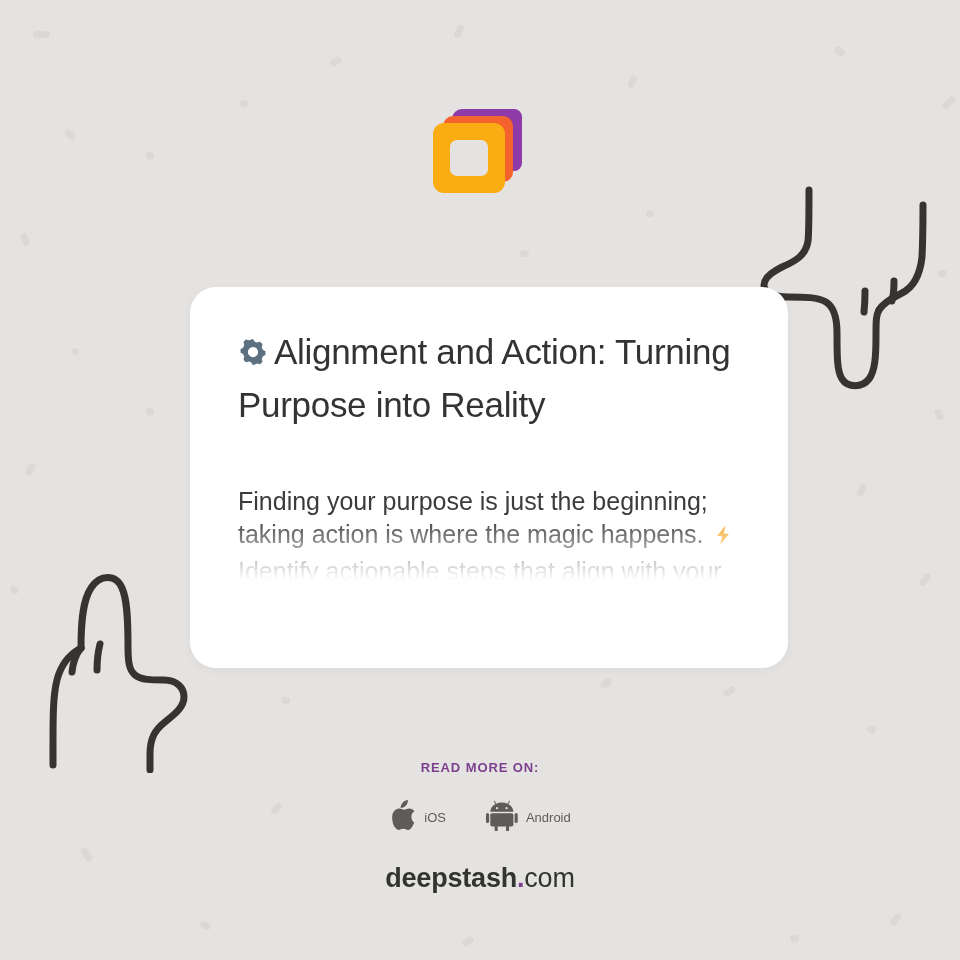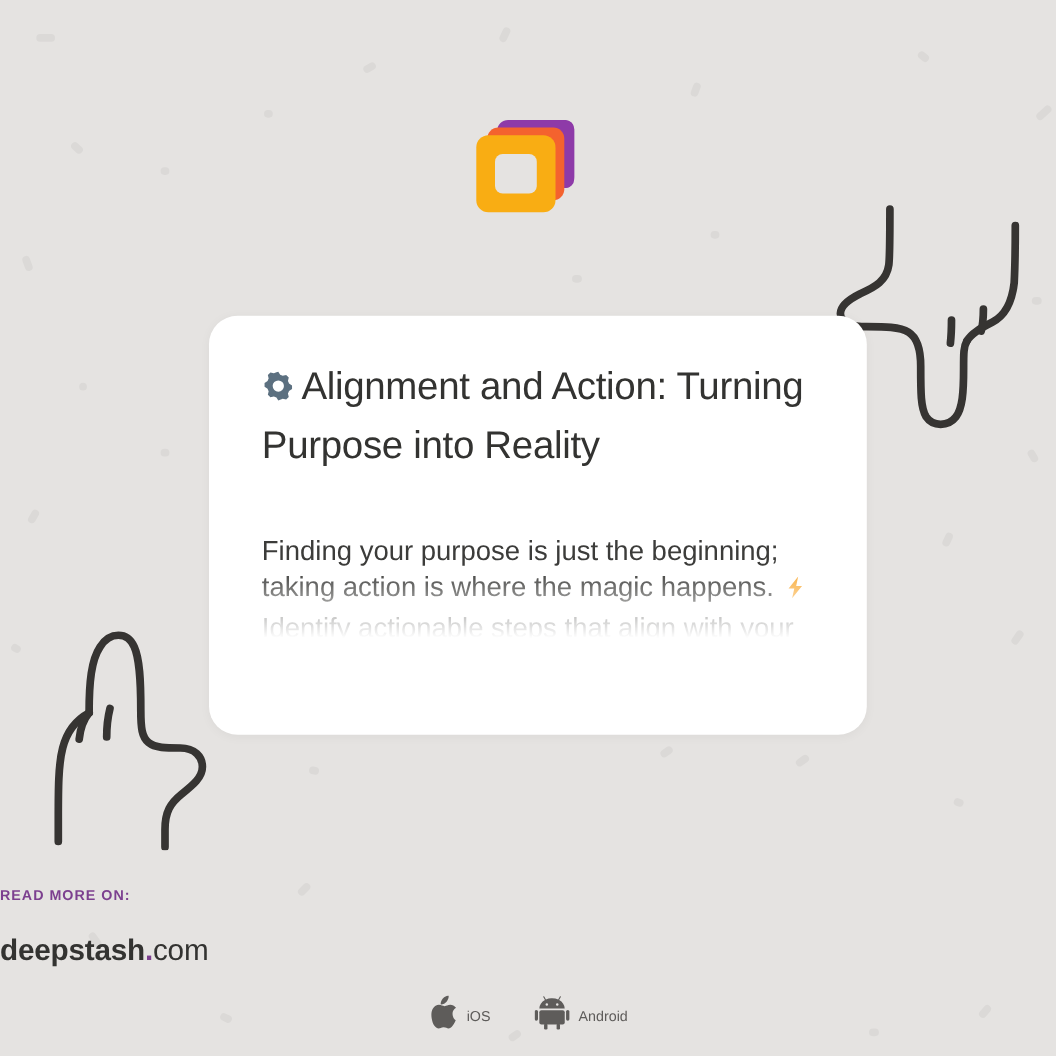--- a/index.html
+++ b/index.html
@@ -101,22 +101,22 @@
   #bolt-icon {
     display: inline-block;
     vertical-align: -4px;
   }
 
   
   #footer {
     position: absolute;
     left: 0;
     right: 0;
-    top: 806px;
-    text-align: left;
+    top: 760px;
+    text-align: center;
     z-index: 5;
   }
   #read-more-label {
     font-size: 13px;
     font-weight: bold;
     letter-spacing: 0.9px;
     color: #7c3f8f;
     margin: 0;
   }
   #wordmark {
@@ -237,24 +237,20 @@
       <span>Identify actionable steps that align with your purpose, and set meaningful goals to propel</span>
     </p>
 
   </div>
 </div>
 
 <div id="footer">
 
   <p id="read-more-label">READ MORE ON:</p>
 
-  <div id="wordmark">
-    <span id="wordmark-name">deepstash</span><span id="wordmark-dot">.</span><span id="wordmark-tld">com</span>
-  </div>
-
   <div id="platform-row">
 
     <div class="platform-item">
       <span class="platform-icon">
         <svg width="27" height="31" viewBox="0 0 27 31" aria-hidden="true">
           <path fill="#5e5c5a" d="M18.9 0c.16 2.1-.68 4.13-1.92 5.6-1.28 1.5-3.34 2.67-5.35 2.51-.2-2.03.79-4.13 1.99-5.47C14.95 1.16 17.08.12 18.9 0z"></path>
           <path fill="#5e5c5a" d="M25.3 22.5c-.63 1.45-.93 2.1-1.74 3.39-1.13 1.8-2.73 4.04-4.7 4.06-1.76.02-2.21-1.14-4.6-1.13-2.39.01-2.88 1.15-4.64 1.14-1.98-.02-3.49-2.05-4.62-3.85C2.84 21.1 2.5 15.2 4.45 12.06c1.39-2.23 3.57-3.54 5.63-3.54 2.1 0 3.42 1.15 5.16 1.15 1.68 0 2.71-1.15 5.14-1.15 1.83 0 3.78 1 5.17 2.72-4.54 2.49-3.8 8.98-.25 11.26z"></path>
         </svg>
       </span>
       <span class="platform-label">iOS</span>
@@ -272,13 +268,17 @@
             <rect x="28.6" y="13.1" width="3.1" height="9.9" rx="1.55"></rect>
             <rect x="8.6" y="25.2" width="3.1" height="6.2" rx="1.55"></rect>
             <rect x="20" y="25.2" width="3.1" height="6.2" rx="1.55"></rect>
           </g>
         </svg>
       </span>
       <span class="platform-label">Android</span>
     </div>
 
   </div>
+
+  <div id="wordmark">
+    <span id="wordmark-name">deepstash</span><span id="wordmark-dot">.</span><span id="wordmark-tld">com</span>
+  </div>
 </div>
 
 </body></html>

